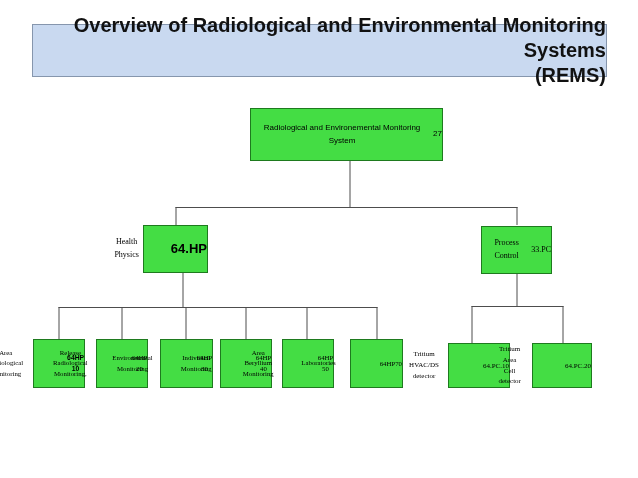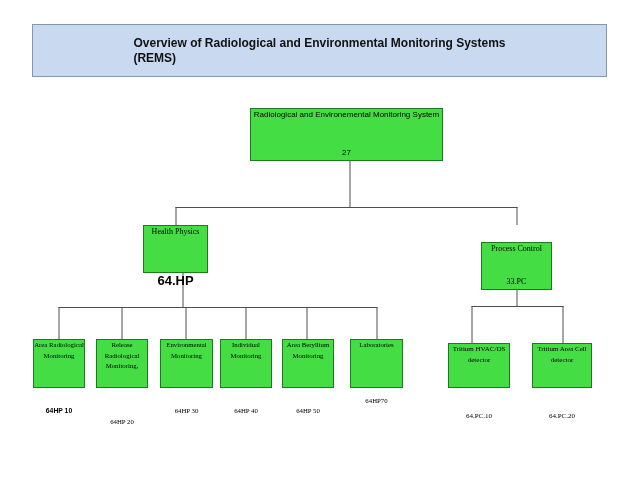--- a/index.html
+++ b/index.html
@@ -4,39 +4,39 @@
 <style>
   html,body{margin:0;padding:0;background:#ffffff;}
   #stage{position:relative;width:638px;height:478px;background:#fff;overflow:hidden;
          font-family:"Liberation Serif",serif;color:#000;}
 
   
   .banner{position:absolute;left:32px;top:24px;width:575px;height:53px;
           background:var(--banner_bg,#c9d9f0);border:1px solid var(--banner_border,#8696ad);
           box-sizing:border-box;display:flex;align-items:center;justify-content:center;}
   .banner .title{font-family:"Liberation Sans",sans-serif;font-weight:bold;
-          font-size:12px;line-height:1.25;text-align:left;white-space:pre-line;color:#111;}
+          font-size:20px;line-height:1.25;text-align:right;white-space:pre-line;color:#111;}
 
   
   svg.connectors{position:absolute;left:0;top:0;}
   svg.connectors line{stroke:var(--connector,#4d4d4d);stroke-width:1;}
 
   
   .node{position:absolute;background:var(--node_fill,#44dd44);
         border:1px solid var(--node_border,#1e7a1e);box-sizing:border-box;
-        display:flex;flex-direction:column;align-items:center;justify-content:space-between;
+        display:flex;flex-direction:row;align-items:center;justify-content:flex-end;
         text-align:center;line-height:1.6;}
   .node .nm{display:block;}
   .node .cd{display:block;}
 
   .node.root{left:250px;top:108px;width:193px;height:53px;
         font-family:"Liberation Sans",sans-serif;font-size:8px;}
   .node.hp{left:143px;top:225px;width:65px;height:48px;font-size:8px;gap:32px;}
   .node.hp .cd{font-family:"Liberation Sans",sans-serif;font-weight:bold;font-size:13px;}
-  .node.pc{left:481px;top:242px;width:71px;height:48px;font-size:8px;}
+  .node.pc{left:481px;top:226px;width:71px;height:48px;font-size:8px;}
 
   .leaf{font-size:6.8px;line-height:1.55;gap:44px;}
   .leaf .cd{margin-top:1px;}
   .node.b1{left:33px; top:339px;width:52px;height:49px;}
   .node.b1 .cd{font-family:"Liberation Sans",sans-serif;font-weight:bold;}
   .node.b2{left:96px; top:339px;width:52px;height:49px;}
   .node.b3{left:160px;top:339px;width:53px;height:49px;}
   .node.b4{left:220px;top:339px;width:52px;height:49px;}
   .node.b5{left:282px;top:339px;width:52px;height:49px;}
   .node.b6{left:350px;top:339px;width:53px;height:49px;}

